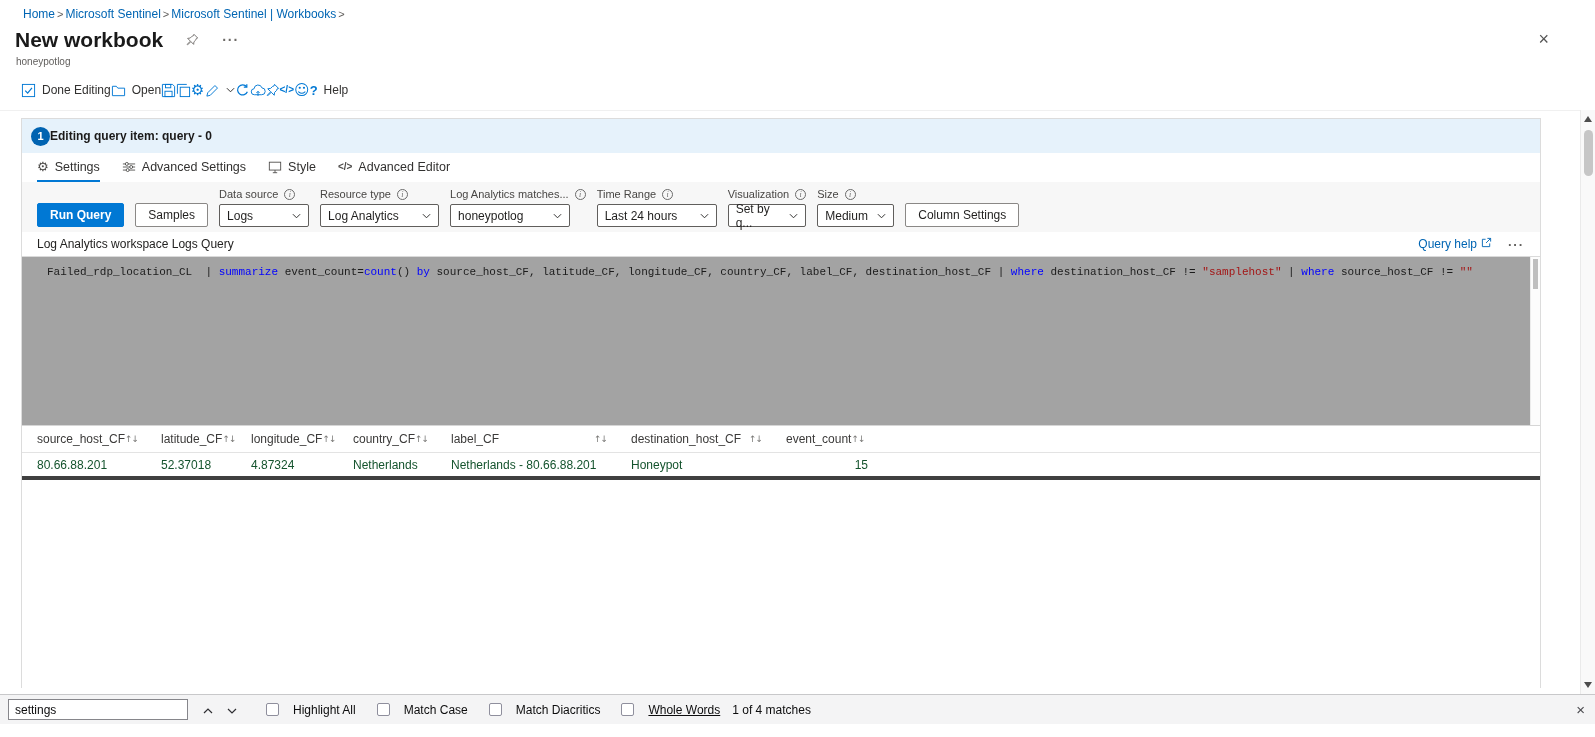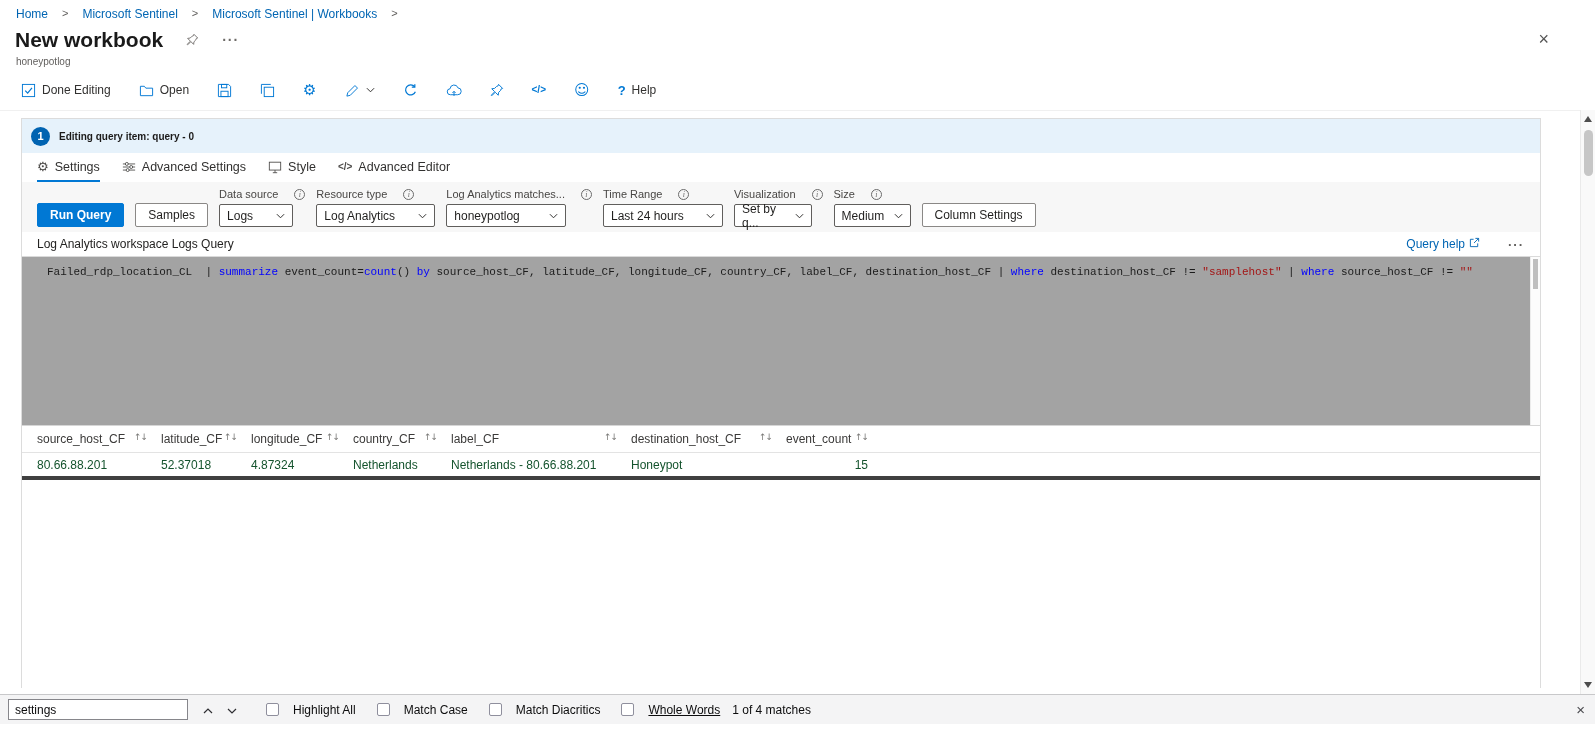--- a/index.html
+++ b/index.html
@@ -1,83 +1,83 @@
 <!DOCTYPE html>
 <html style="--c-accent: #0078d4; --c-link: #0065b3; --c-keyword: #0000ff; --c-string: #a31515; --c-step_badge: #0063b1; --c-panel_header_bg: #e6f2fb;"><head>
 <meta charset="utf-8">
 <style>
   *{box-sizing:border-box}
   html,body{margin:0;padding:0;background:#fff}
   .page{position:relative;width:1595px;height:737px;font-family:"Liberation Sans",sans-serif;color:#323130;background:#fff;overflow:hidden}
 
   
-  .breadcrumb{position:absolute;left:16px;top:7px;font-size:12px;color:#605e5c;display:flex;gap:14px;}
+  .breadcrumb{position:absolute;left:23px;top:7px;font-size:12px;color:#605e5c;display:flex;gap:2px;align-items:center}
   .crumb{color:var(--c-link,#0065b3);text-decoration:none;cursor:pointer}
   .crumb-sep{color:#605e5c;font-size:11px}
 
   
   .title-row{position:absolute;left:15px;top:27px;display:flex;align-items:center;gap:23px}
   .page-title{font-size:21px;font-weight:700;color:#1a1a1a;margin:0;line-height:1.2}
   .title-pin{color:#6d6a67;display:flex;cursor:pointer}
   .title-more{color:#6d6a67;font-size:14px;font-weight:700;letter-spacing:1px;cursor:pointer}
   .page-close{position:absolute;right:46px;top:30px;font-size:18px;color:#555;line-height:1;cursor:pointer}
   .subtitle{position:absolute;left:16px;top:56px;font-size:10px;color:#605e5c}
 
   
-  .toolbar{position:absolute;left:21px;top:79px;height:22px;display:flex;align-items:center;gap:28px;font-size:12px;color:#323130}
+  .toolbar{position:absolute;left:21px;top:79px;height:22px;display:flex;align-items:center;gap:0;font-size:12px;color:#323130}
   .tb-item{display:flex;align-items:center;gap:6px;cursor:pointer;white-space:nowrap}
   .tb-item .icon{color:var(--c-accent,#0078d4);display:flex;align-items:center}
   .tb-item .icon.tb-caret{color:#323130}
   .glyph{font-family:"DejaVu Sans",sans-serif;font-size:14px;line-height:1}
   .g15{font-size:15px}.g13{font-size:13px}
   .code-glyph{font-size:10px;font-weight:700;font-family:"Liberation Sans",sans-serif}
   .help-glyph{font-size:13px;font-weight:700;font-family:"Liberation Sans",sans-serif}
   .top-divider{position:absolute;left:0;right:0;top:110px;border-top:1px solid #f0f0f0}
 
   
   .panel{position:absolute;left:21px;top:118px;width:1520px;height:570px;border:1px solid #dcdcdc;border-bottom:none;background:#fff}
   .qi-header{height:34px;background:var(--c-panel_header_bg,#e6f2fb);display:flex;align-items:center;padding-left:9px}
   .step-circle{width:19px;height:19px;border-radius:50%;background:var(--c-step_badge,#0063b1);color:#fff;font-size:11px;font-weight:700;display:flex;align-items:center;justify-content:center;flex:none}
-  .qi-label{margin-left:9px;font-size:10px;font-weight:700;color:#1b1a19}
+  .qi-label{font-size:12px;font-weight:700;color:#1b1a19}
 
   
   .tab-bar{height:29px;display:flex;align-items:stretch;gap:22px;padding-left:15px}
   .tab{display:flex;align-items:center;gap:6px;font-size:12.5px;color:#323130;border-bottom:2px solid transparent;cursor:pointer;white-space:nowrap}
   .tab .icon{color:#4d4b49;display:flex;align-items:center}
   .tab.active{border-bottom-color:var(--c-accent,#0078d4)}
 
   
   .controls-strip{height:50px;background:#f7f7f7;display:flex;align-items:flex-end;gap:11px;padding:0 15px 5px 15px}
   .btn{height:24px;font-size:12px;font-family:inherit;border-radius:2px;border:1px solid #8a8886;background:#fff;color:#201f1e;padding:0 12px;cursor:pointer;white-space:nowrap}
   .btn-primary{background:var(--c-accent,#0078d4);border-color:var(--c-accent,#0078d4);color:#fff;font-weight:600;min-width:86px}
   .field{display:flex;flex-direction:column;gap:4px}
-  .field-label{display:flex;align-items:center;gap:16px;font-size:11px;color:#484644;white-space:nowrap}
+  .field-label{display:flex;align-items:center;gap:6px;font-size:11px;color:#484644;white-space:nowrap}
   .info-circle{width:11px;height:11px;border:1px solid #6b6b6b;border-radius:50%;font-size:8px;line-height:9px;text-align:center;color:#6b6b6b;font-style:italic;font-family:"Liberation Serif",serif;flex:none}
   .select{height:23px;border:1px solid #605e5c;border-radius:2px;background:#fff;display:flex;align-items:center;justify-content:space-between;padding:0 7px;font-size:12px;color:#201f1e;cursor:pointer}
   .select-caret{color:#323130;display:flex}
 
   
   .query-label-row{height:24px;display:flex;align-items:center;justify-content:space-between;padding:0 16px 0 15px;font-size:12px}
   .query-label{color:#242322}
-  .query-help-group{display:flex;align-items:center;gap:28px}
+  .query-help-group{display:flex;align-items:center;gap:16px}
   .query-help-link{color:var(--c-link,#0065b3);display:flex;align-items:center;gap:4px;cursor:pointer}
   .query-help-more{color:#605e5c;font-weight:700;letter-spacing:1px;font-size:13px;cursor:pointer}
 
   
   .editor{position:relative;height:170px;border-top:1px solid #dadada;border-bottom:1px solid #d6d6d6;background:#a3a3a3;cursor:text}
   .code{padding:8px 20px 0 25px;font-family:"Liberation Mono","DejaVu Sans Mono",monospace;font-size:11px;line-height:15px;white-space:pre;color:#1b1b1b}
   .tok-keyword{color:var(--c-keyword,#0000ff)}
   .tok-function{color:var(--c-keyword,#0000ff)}
   .tok-string{color:var(--c-string,#a31515)}
   .editor-scrollbar{position:absolute;top:0;right:0;bottom:0;width:10px;border-left:1px solid #ececec;background:#fcfcfc}
   .editor-thumb{position:absolute;top:2px;left:2px;width:5px;height:30px;background:#bfbfbf}
 
   
   .results-header{display:grid;height:27px;align-items:center;padding-left:15px;border-bottom:1px solid #e3e3e3;font-size:12px;color:#3b3a39}
-  .th{display:flex;align-items:flex-start;justify-content:space-between;padding-right:14px;cursor:pointer}
+  .th{display:flex;align-items:center;justify-content:space-between;padding-right:24px;cursor:pointer}
   .sort-glyph{font-family:"DejaVu Sans",sans-serif;font-size:9px;color:#7a7977;letter-spacing:-1px}
   .tr{display:grid;height:27px;align-items:center;padding-left:15px;border-bottom:4px solid #404040;font-size:12px;color:#14532d;cursor:pointer}
   .td{padding-right:14px;white-space:nowrap;overflow:hidden}
   .td.right{text-align:right}
 
   
   .find-bar{position:absolute;left:0;top:694px;width:100%;height:30px;background:#f4f4f5;border-top:1px solid #c8c8ca;display:flex;align-items:center;padding-left:8px;font-size:12px;color:#0c0c0d}
   .find-input{width:180px;height:21px;border:1px solid #86868b;background:#fff;font-family:inherit;font-size:12px;padding:0 6px;color:#0c0c0d}
   .find-nav{width:24px;height:22px;border:none;background:transparent;display:flex;align-items:center;justify-content:center;color:#2f2f33;cursor:pointer;padding:0}
   .find-nav.first{margin-left:8px}
@@ -259,21 +259,21 @@
       </div>
 
     <div class="controls-strip">
       <button class="btn btn-primary">Run Query</button>
       <button class="btn">Samples</button>
       <div style="display:contents"><div class="field">
             <div class="field-label">
               <span>Data source</span>
               <span class="info-circle">i</span>
             </div>
-            <div class="select" style="width: 74px;">
+            <div class="select" style="width: 90px;">
               <span class="select-value">Logs</span>
               <span class="icon select-caret">
                 <svg width="9" height="6" viewBox="0 0 10 6">
                   <path d="M1 1l4 4 4-4" fill="none" stroke="currentColor" stroke-width="1.1"></path>
                 </svg>
               </span>
             </div>
           </div><div class="field">
             <div class="field-label">
               <span>Resource type</span>

